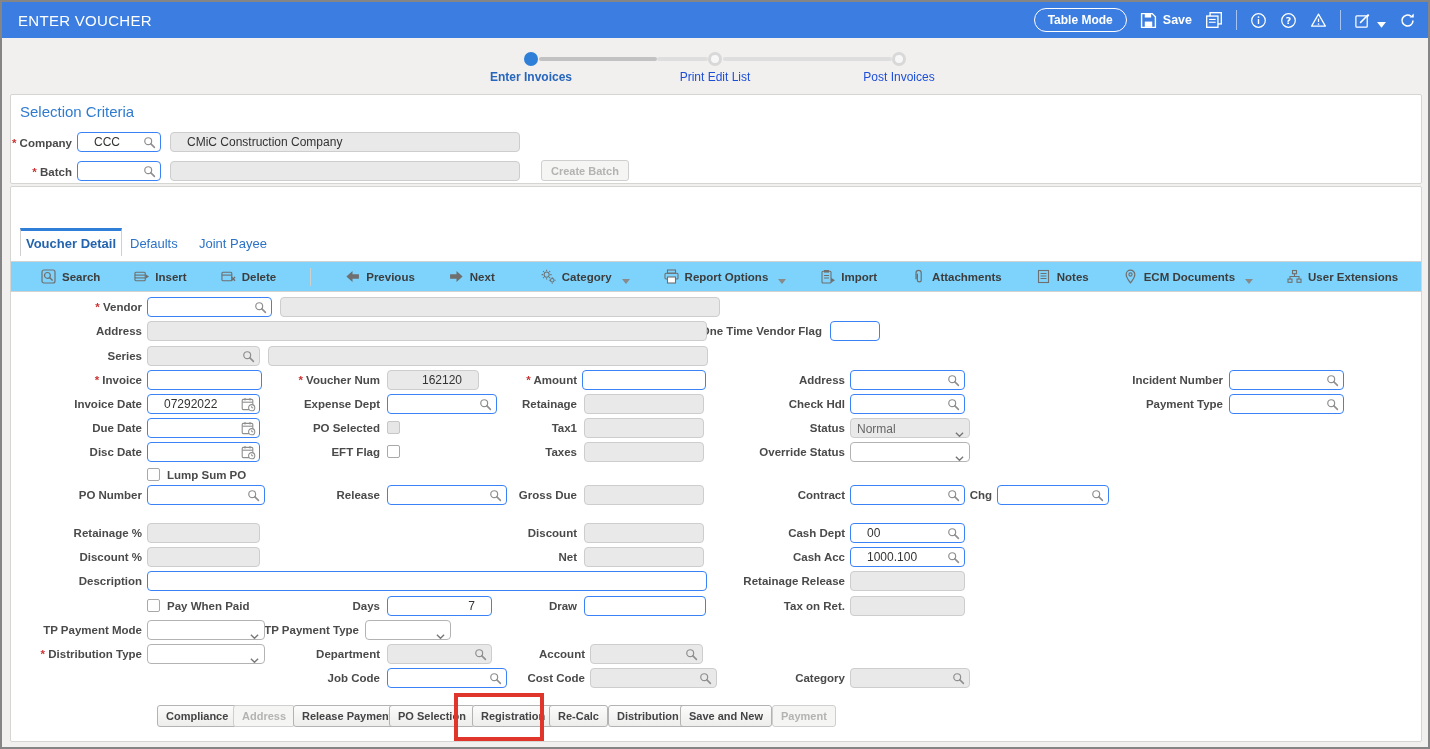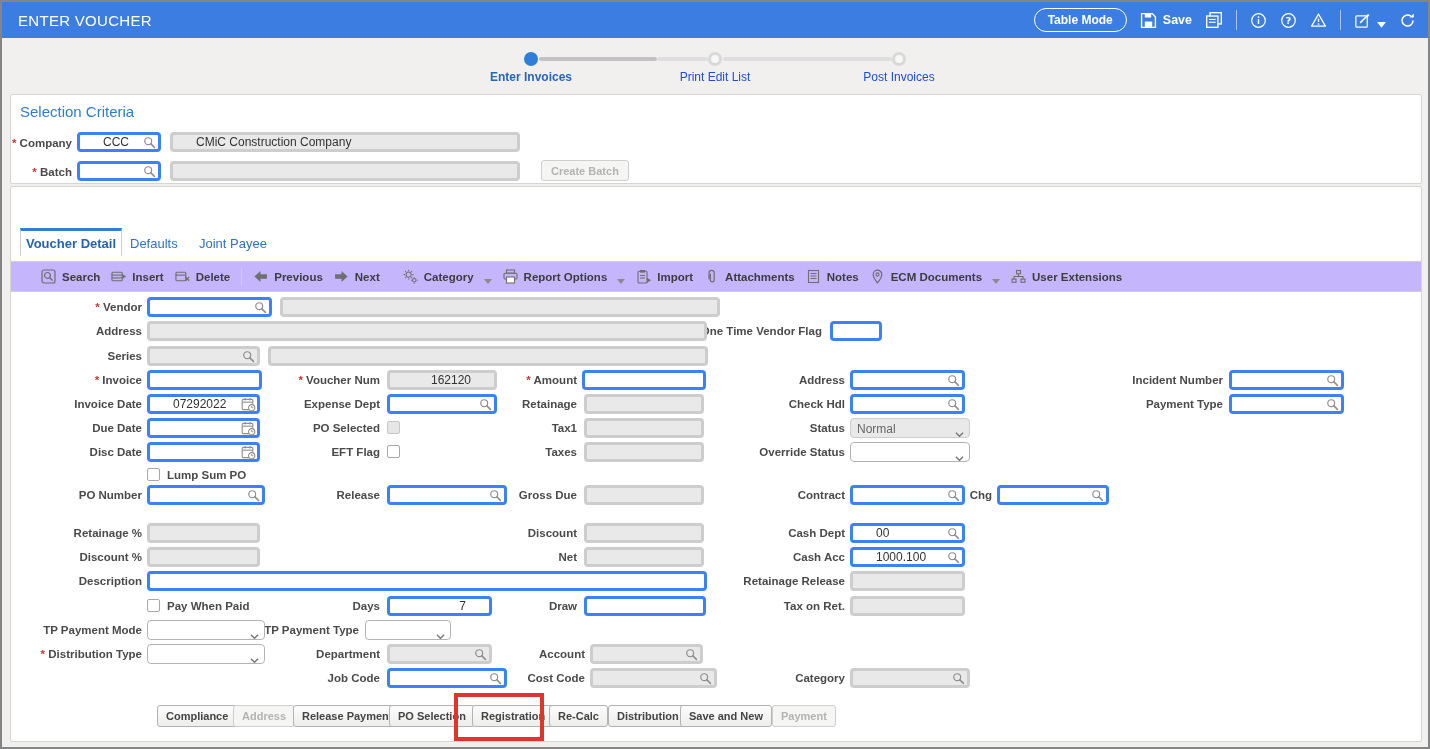--- a/index.html
+++ b/index.html
@@ -24,40 +24,40 @@
   .step-label{position:absolute;top:68px;font-size:12px;color:#1d4ed8;transform:translateX(-50%);white-space:nowrap;}
   .step-label.active{font-weight:bold;color:#2766bd;}
   
   .panel{position:absolute;background:#fff;border:1px solid #d5d5d2;border-radius:2px;box-sizing:border-box;}
   .sec-title{position:absolute;font-size:15px;color:#2e7bd0;}
   
   .lbl{position:absolute;font-size:11.5px;font-weight:bold;color:#4a4a4a;text-align:right;white-space:nowrap;line-height:14px;}
   .lbl.lft{text-align:left;}
   .req{color:#cc3333;}
   .fld{position:absolute;height:20px;box-sizing:border-box;}
-  .fld input{width:100%;height:100%;border:3px solid #3b82f6;border-radius:4px;background:#fff;font-family:inherit;
-             font-size:12px;color:#333;padding:0 23px;box-sizing:border-box;outline:none;}
+  .fld input{width:100%;height:100%;border:1px solid #3b82f6;border-radius:4px;background:#fff;font-family:inherit;
+             font-size:12px;color:#333;padding:0 16px;box-sizing:border-box;outline:none;}
   .fld.icn input{padding-right:22px;}
   .fld.gray input{background:#e9e9e9;border-color:#cdcdcd;}
   .fld input.num{text-align:right;}
   .ic{position:absolute;right:5px;top:3.5px;width:13px;height:13px;color:#8f8f8f;pointer-events:none;}
   .ic.cal{width:15px;height:15px;top:2.5px;right:4px;}
   .selbox{position:absolute;height:20px;border:1px solid #b3b3b3;border-radius:4px;background:#fff;box-sizing:border-box;
           font-size:12px;color:#333;padding:2.5px 20px 0 6px;cursor:pointer;}
   .selbox.dis{background:#e9e9e9;border-color:#cdcdcd;color:#666;}
   .selcaret{position:absolute;right:5px;top:7px;width:9px;height:6px;color:#777;}
   .chk{position:absolute;width:13px;height:13px;border:1px solid #a8a8a8;border-radius:2px;background:#fff;box-sizing:border-box;}
   .chk.dis{background:#e6e6e6;border-color:#c6c6c6;}
   
   .tab-active{position:absolute;background:#fff;border:1px solid #cfcfcf;border-bottom:none;border-top:3px solid #2f7ed8;
               box-sizing:border-box;display:flex;align-items:center;justify-content:center;
               font-size:13px;font-weight:bold;color:#2464ae;cursor:pointer;}
   .tab{position:absolute;font-size:13px;color:#2c72c7;cursor:pointer;}
-  .tbar{position:absolute;background:#c4b5fd;border-top:1px solid #d2d2d0;border-bottom:1px solid #d2d2d0;
-        display:flex;align-items:center;gap:11px;padding-left:30px;box-sizing:border-box;}
+  .tbar{position:absolute;background:#7dd3fc;border-top:1px solid #d2d2d0;border-bottom:1px solid #d2d2d0;
+        display:flex;align-items:center;gap:34px;padding-left:30px;box-sizing:border-box;}
   .tb-item{display:flex;align-items:center;gap:6px;font-size:11.5px;font-weight:bold;color:#3d3d3d;cursor:pointer;white-space:nowrap;}
   .tbic{width:15px;height:15px;color:#6f6f6f;display:inline-block;}
   .tbcaret{width:8px;height:5px;color:#8a8a8a;display:inline-block;margin-left:4px;}
   .tb-div{width:1px;height:18px;background:#cfcfcd;}
   
   .btn{border:1px solid #b3b3b3;border-radius:3px;background:linear-gradient(#fcfcfc,#ededeb);font-family:inherit;
        font-size:11px;font-weight:bold;color:#444;cursor:pointer;white-space:nowrap;margin-left:10px;}
   .btn.dis{color:#b3b3b3;border-color:#cfcfcf;background:#f5f5f3;cursor:default;}
   .fbtn{position:absolute;top:703px;height:22px;padding:0 8px;}
   .hl-box{position:absolute;border:4px solid #e0352b;pointer-events:none;}
@@ -375,21 +375,21 @@
 
   <div class="fld gray icn" style="left:145px;top:344px;width:113px"><input readonly="" value="" style=""><span class="ic">
         <svg viewBox="0 0 14 14">
           <circle cx="5.6" cy="5.6" r="3.7" fill="none" stroke="currentColor" stroke-width="1.3"></circle>
           <line x1="8.5" y1="8.5" x2="12.3" y2="12.3" stroke="currentColor" stroke-width="1.7" stroke-linecap="round"></line>
         </svg>
       </span></div>
   <div class="fld gray" style="left:266px;top:344px;width:440px"><input readonly="" value="" style=""></div>
 
   <div class="fld" style="left:145px;top:368px;width:115px"><input readonly="" value="" style=""></div>
-  <div class="fld gray" style="left:385px;top:368px;width:110px"><input class="num" readonly="" value="162120" style=""></div>
+  <div class="fld gray" style="left:385px;top:368px;width:92px"><input class="num" readonly="" value="162120" style=""></div>
   <div class="fld" style="left:580px;top:368px;width:124px"><input readonly="" value="" style=""></div>
   <div class="fld icn" style="left:848px;top:368px;width:115px"><input readonly="" value="" style=""><span class="ic">
         <svg viewBox="0 0 14 14">
           <circle cx="5.6" cy="5.6" r="3.7" fill="none" stroke="currentColor" stroke-width="1.3"></circle>
           <line x1="8.5" y1="8.5" x2="12.3" y2="12.3" stroke="currentColor" stroke-width="1.7" stroke-linecap="round"></line>
         </svg>
       </span></div>
   <div class="fld icn" style="left:1227px;top:368px;width:115px"><input readonly="" value="" style=""><span class="ic">
         <svg viewBox="0 0 14 14">
           <circle cx="5.6" cy="5.6" r="3.7" fill="none" stroke="currentColor" stroke-width="1.3"></circle>

